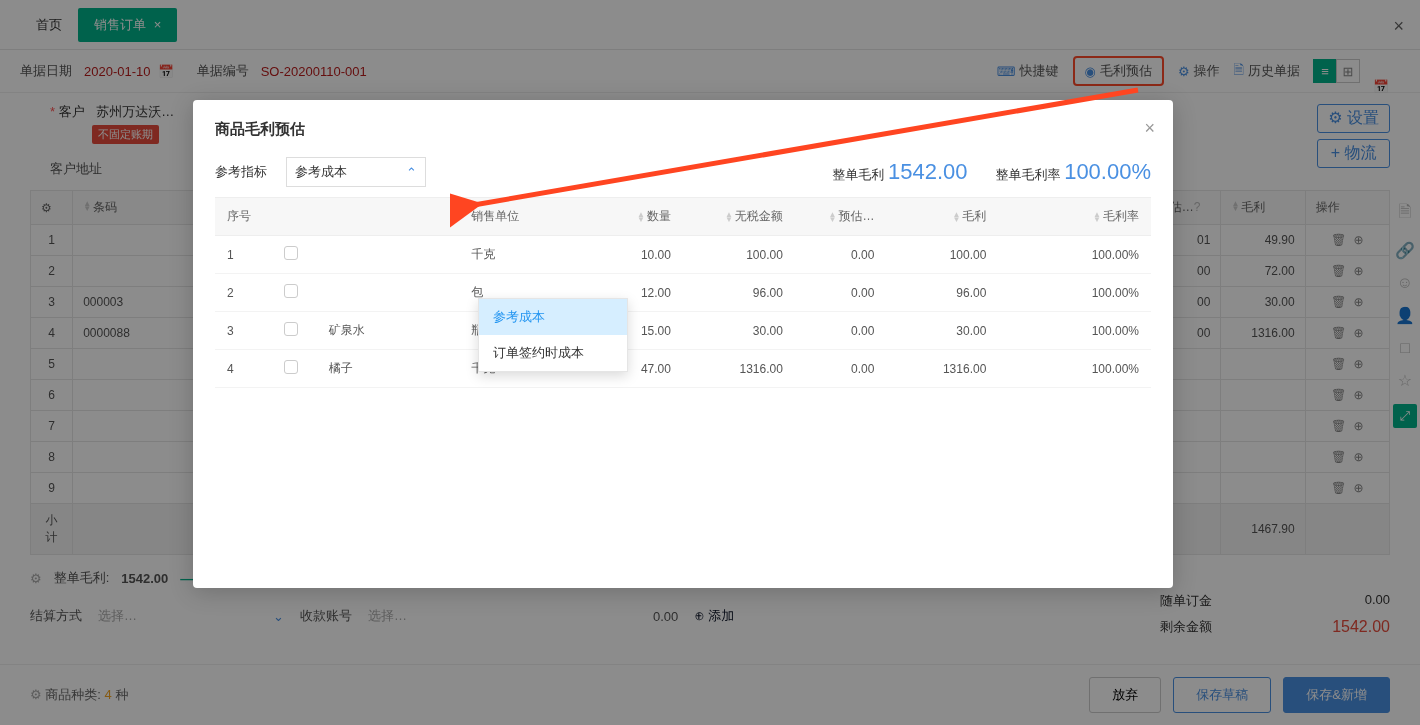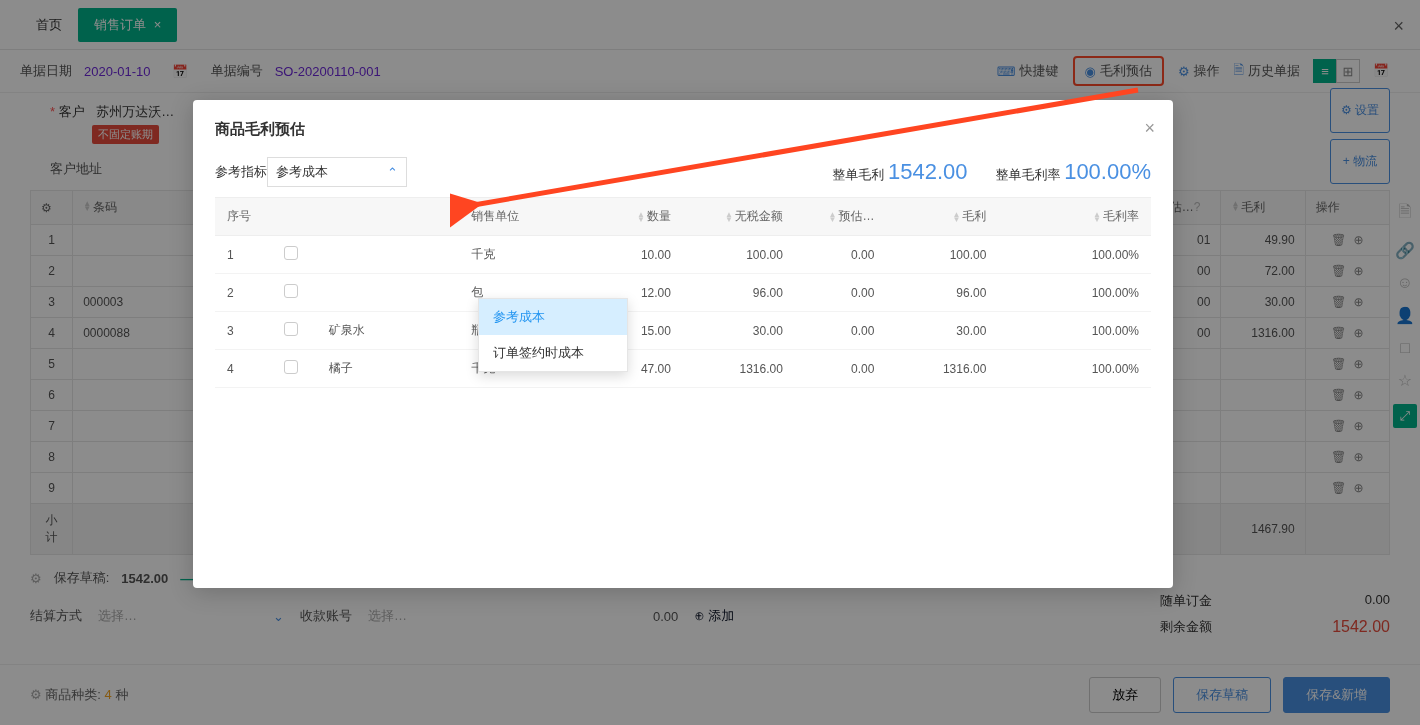--- a/index.html
+++ b/index.html
@@ -8,35 +8,35 @@
 
 .tab-bar { height: 50px; display: flex; align-items: center; padding: 0 20px; border-bottom: 1px solid #e5e5e5; position: relative; }
 .tab { padding: 8px 16px; color: #333; cursor: pointer; }
 .tab.active { background: #00b38a; color: #fff; border-radius: 2px; }
 .tab-close { margin-left: 4px; }
 .close-top { position: absolute; right: 16px; top: 16px; color: #666; font-size: 18px; cursor: pointer; }
 
 
 .header-row { display: flex; align-items: center; padding: 12px 20px; gap: 8px; color: #555; border-bottom: 1px solid #eee; position: relative; }
 .header-row .lbl { margin-right: 4px; }
-.header-row .val { color: #6d28d9; margin-right: 14px; }
+.header-row .val { color: #b91c1c; }
 .header-actions { position: absolute; right: 60px; display: flex; gap: 14px; align-items: center; }
 .header-action { color: #555; cursor: pointer; display: flex; align-items: center; gap: 4px; }
 .header-action.highlight { border: 2px solid #ff4b2b; border-radius: 4px; padding: 4px 10px; }
 .view-toggle { display: flex; }
 .view-btn { width: 24px; height: 24px; border: 1px solid #ccc; margin-left: -1px; display: flex; align-items: center; justify-content: center; color: #888; }
 .view-btn.active { background: #00b38a; color: #fff; border-color: #00b38a; }
 .cal-icon { color: #4a90e2; }
 
 
 .cust-row { display: flex; align-items: center; padding: 10px 50px; gap: 12px; position: relative; }
 .req { color: #f55; }
 .badge-red { background: #e74c3c; color: #fff; font-size: 11px; padding: 2px 6px; border-radius: 2px; display: inline-block; margin-top: 4px; }
 .side-btns { position: absolute; right: 30px; display: flex; flex-direction: column; gap: 6px; }
-.outline-btn { border: 1px solid #4a90e2; color: #4a90e2; background: #fff; padding: 13px 10px; border-radius: 3px; font-size: 12px; cursor: pointer; }
+.outline-btn { border: 1px solid #4a90e2; color: #4a90e2; background: #fff; padding: 3px 10px; border-radius: 3px; font-size: 16px; cursor: pointer; }
 .addr-row { padding: 6px 50px 12px 50px; color: #555; }
 
 
 .tbl-wrap { margin: 0 30px; overflow: hidden; }
 .tbl { width: 100%; border-collapse: collapse; }
 .tbl th, .tbl td { border: 1px solid #e5e5e5; padding: 8px 10px; text-align: left; color: #555; font-size: 12px; font-weight: normal; }
 .tbl th { background: #fafafa; color: #666; }
 .tbl th .sort { color: #ccc; font-size: 8px; margin-right: 2px; display: inline-block; line-height: 5px; }
 .tbl td.num { text-align: right; }
 .gear-cell { text-align: center; }
@@ -72,21 +72,21 @@
 
 .side-rail { position: absolute; right: 0; top: 200px; width: 30px; display: flex; flex-direction: column; align-items: center; gap: 14px; }
 .side-rail .ric { color: #bbb; cursor: pointer; font-size: 16px; }
 .side-rail .expand { background: #00b38a; color: #fff; width: 24px; height: 24px; display: flex; align-items: center; justify-content: center; border-radius: 2px; }
 
 
 .mask { position: absolute; inset: 0; background: rgba(0,0,0,0.45); z-index: 50; }
 .modal { position: absolute; left: 193px; top: 100px; width: 980px; background: #fff; border-radius: 4px; box-shadow: 0 4px 24px rgba(0,0,0,0.2); z-index: 60; padding: 20px 22px; }
 .modal h3 { font-size: 15px; font-weight: 600; margin-bottom: 18px; }
 .modal .modal-close { position: absolute; right: 18px; top: 18px; color: #999; font-size: 18px; cursor: pointer; }
-.modal-filter { display: flex; align-items: center; gap: 0; margin-bottom: 10px; }
+.modal-filter { display: flex; align-items: center; gap: 19px; margin-bottom: 10px; }
 .modal-filter .sel { border: 1px solid #ddd; padding: 5px 30px 5px 8px; width: 140px; position: relative; }
 .modal-filter .chev-up { position: absolute; right: 8px; top: 7px; color: #4a90e2; }
 .modal-summary { margin-left: auto; display: flex; gap: 28px; align-items: baseline; }
 .modal-summary .big { font-size: 22px; color: #4a90e2; font-weight: 500; }
 .modal-tbl { width: 100%; border-collapse: collapse; margin-top: 4px; }
 .modal-tbl th, .modal-tbl td { padding: 10px 12px; font-size: 12px; font-weight: normal; color: #555; }
 .modal-tbl th { background: #f7f7f7; color: #666; border-top: 1px solid #eee; border-bottom: 1px solid #eee; text-align: right; }
 .modal-tbl th.left, .modal-tbl td.left { text-align: left; }
 .modal-tbl th.center, .modal-tbl td.center { text-align: center; }
 .modal-tbl td { border-bottom: 1px solid #f3f3f3; text-align: right; }
@@ -252,21 +252,21 @@
           <td></td>
         <td class="num">1467.90</td>
         <td></td>
       </tr>
     </tfoot>
   </table>
 </div>
 
 <div class="summary-bar">
   <span style="color:#aaa">⚙</span>
-  <span>保存草稿:</span>
+  <span>整单毛利:</span>
   <span class="val">1542.00</span>
   <span class="minus">—</span>
   <span style="color:#aaa">⚙</span>
   <span>优惠券:</span>
   <span style="color:#999">无匹配优惠券</span>
   <span class="refresh">⟳</span>
   <span class="minus">—</span>
   <span style="color:#aaa">⚙</span>
   <span>整单优惠:</span>
   <span class="help" style="margin-left:80px">?</span>

